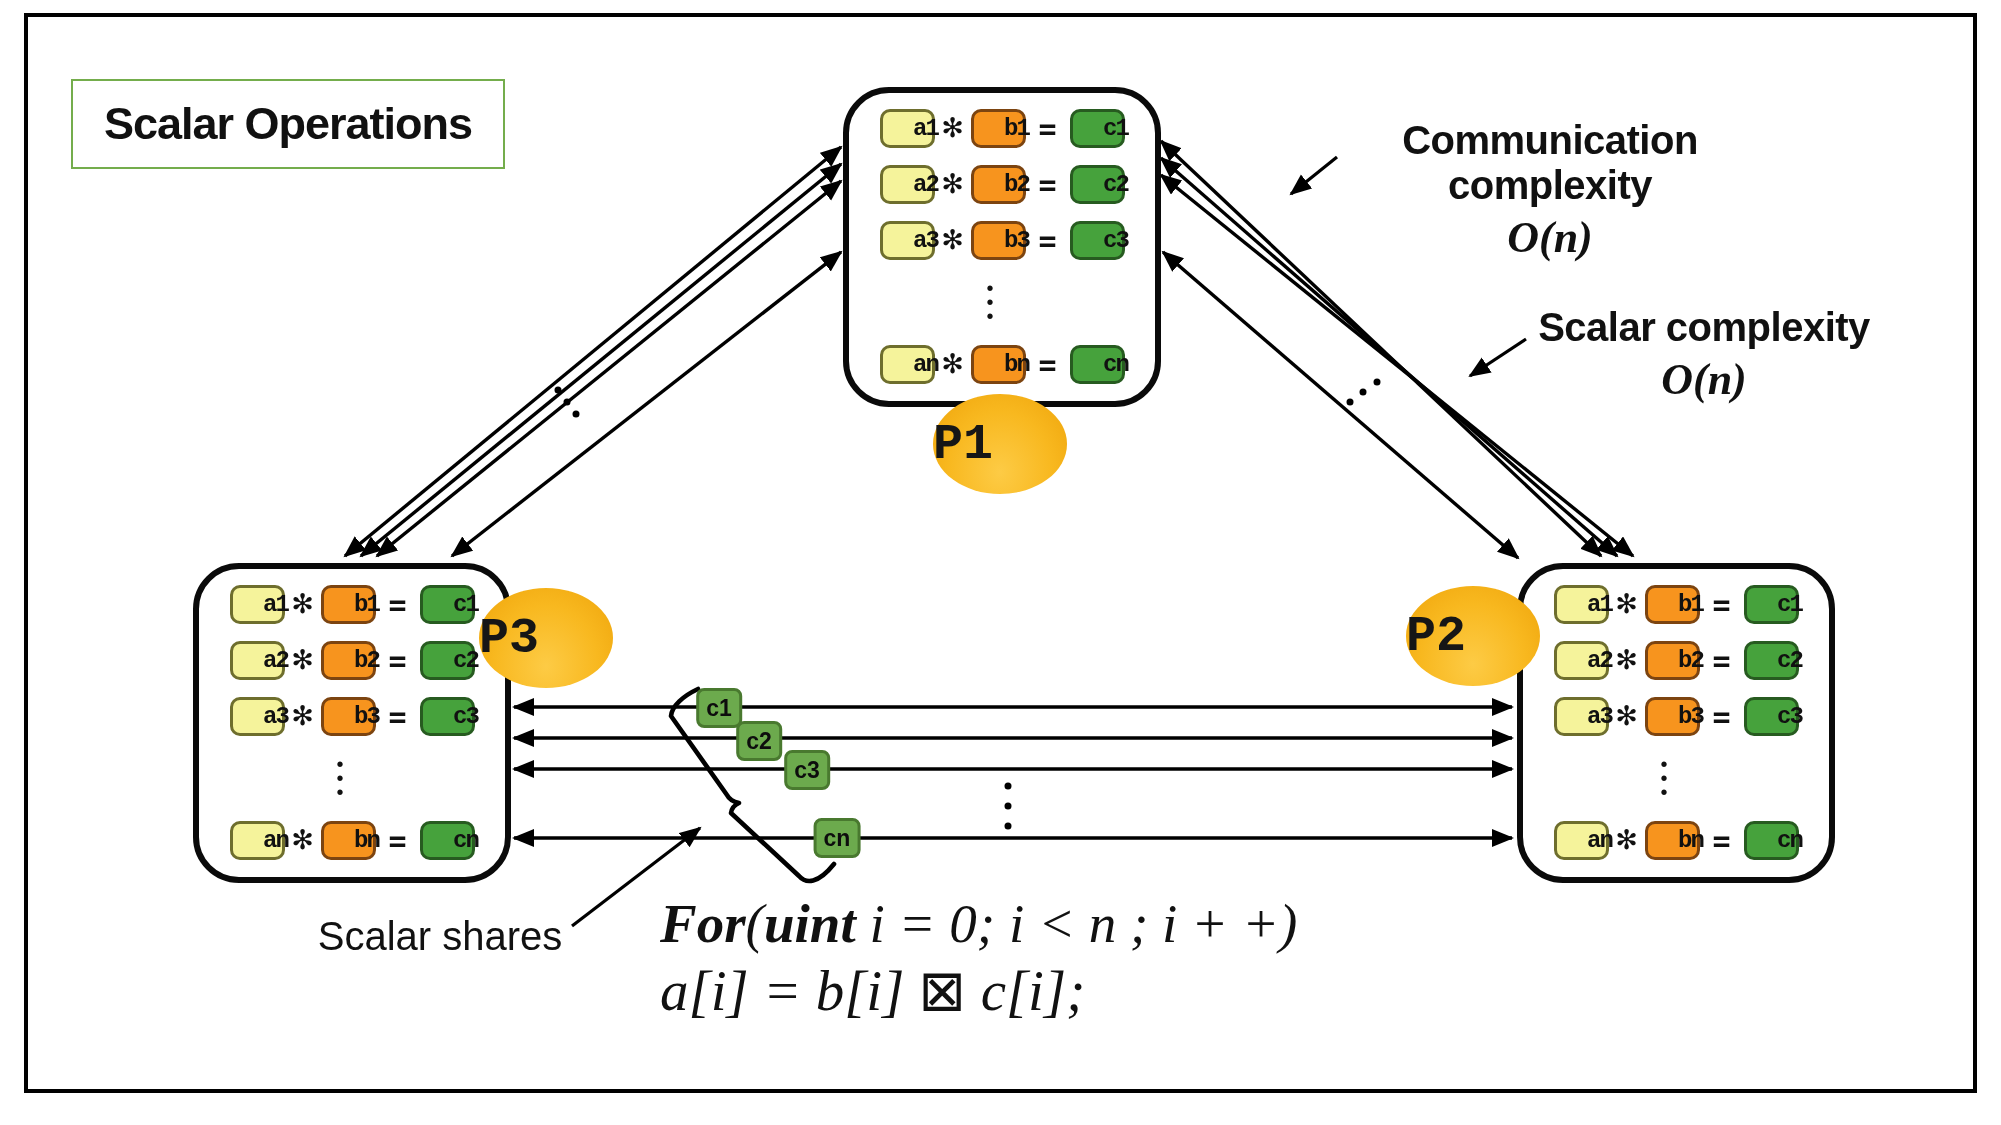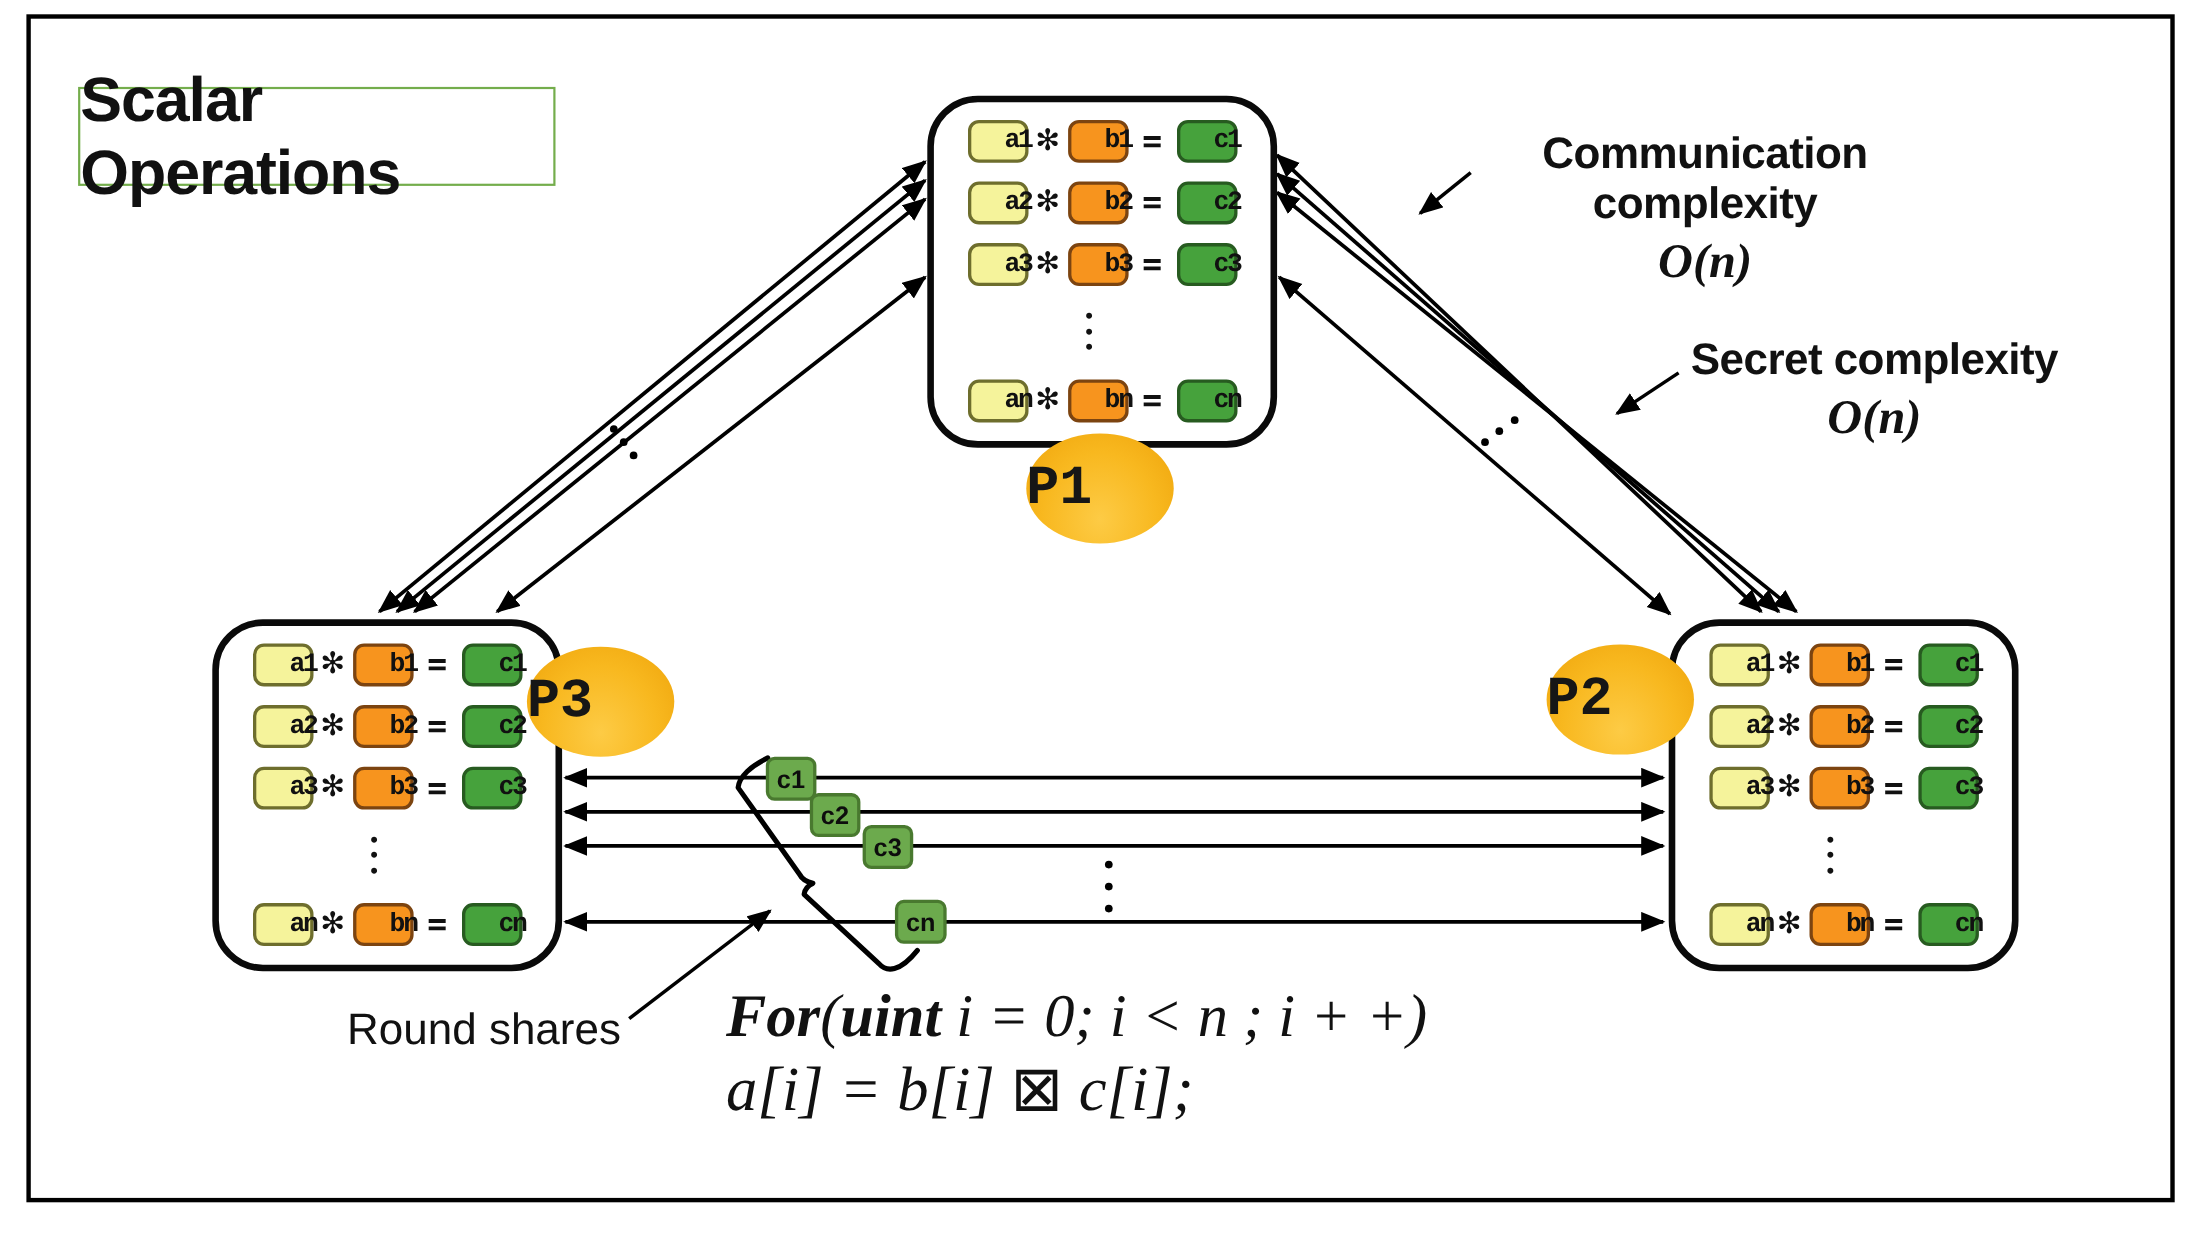--- a/index.html
+++ b/index.html
@@ -4,21 +4,21 @@
 <style>
   html,body{margin:0;padding:0;background:#fff;}
   #canvas{position:relative;width:2001px;height:1125px;background:#ffffff;overflow:hidden;
           font-family:"Liberation Sans",sans-serif;color:#111;}
   #frame{position:absolute;left:24px;top:13px;width:1953px;height:1080px;border:4px solid #000;box-sizing:border-box;}
   #overlay{position:absolute;left:0;top:0;z-index:1;}
 
   
   #title-box{position:absolute;left:71px;top:79px;width:434px;height:90px;border:2px solid #74ad4c;
              background:#fff;display:flex;align-items:center;justify-content:center;z-index:4;box-sizing:border-box;}
-  #title-box span{font-weight:bold;font-size:57px;letter-spacing:-1px;}
+  #title-box span{font-weight:bold;font-size:45px;letter-spacing:-1px;}
 
   
   .card{position:absolute;width:318px;height:320px;background:#fff;border:6px solid #0a0a0a;border-radius:46px;
         box-sizing:border-box;z-index:2;display:flex;flex-direction:column;justify-content:space-between;
         padding:15px 0 17px 0;}
   #card-p1{left:843px;top:87px;}
   #card-p3{left:193px;top:563px;}
   #card-p2{left:1517px;top:563px;}
   .eqrow{display:grid;grid-template-columns:55px 36px 55px 44px 55px;justify-content:center;align-items:center;height:40px;}
   .chip{display:flex;align-items:center;justify-content:center;width:55px;height:39px;border-radius:10px;
@@ -247,24 +247,24 @@
   <div class="chlabel" id="chlabel-c1">c1</div>
   <div class="chlabel" id="chlabel-c2">c2</div>
   <div class="chlabel" id="chlabel-c3">c3</div>
   <div class="chlabel" id="chlabel-cn">cn</div>
 
   <div class="ann" id="ann-comm">
     <div class="l1">Communication complexity</div>
     <div class="l2">O(n)</div>
   </div>
   <div class="ann" id="ann-round">
-    <div class="l1">Secret complexity</div>
+    <div class="l1">Scalar complexity</div>
     <div class="l2">O(n)</div>
   </div>
-  <div id="secret-label">Round shares</div>
+  <div id="secret-label">Scalar shares</div>
 
   <div id="formula">
     <div class="fl1">
       <span class="kw">For</span><span>(</span><span class="kw">uint</span><span> i = 0; i &lt; n ; i + +)</span>
     </div>
     <div class="fl2">a[i] = b[i] ⊠ c[i];</div>
   </div>
 
 </div>
 

